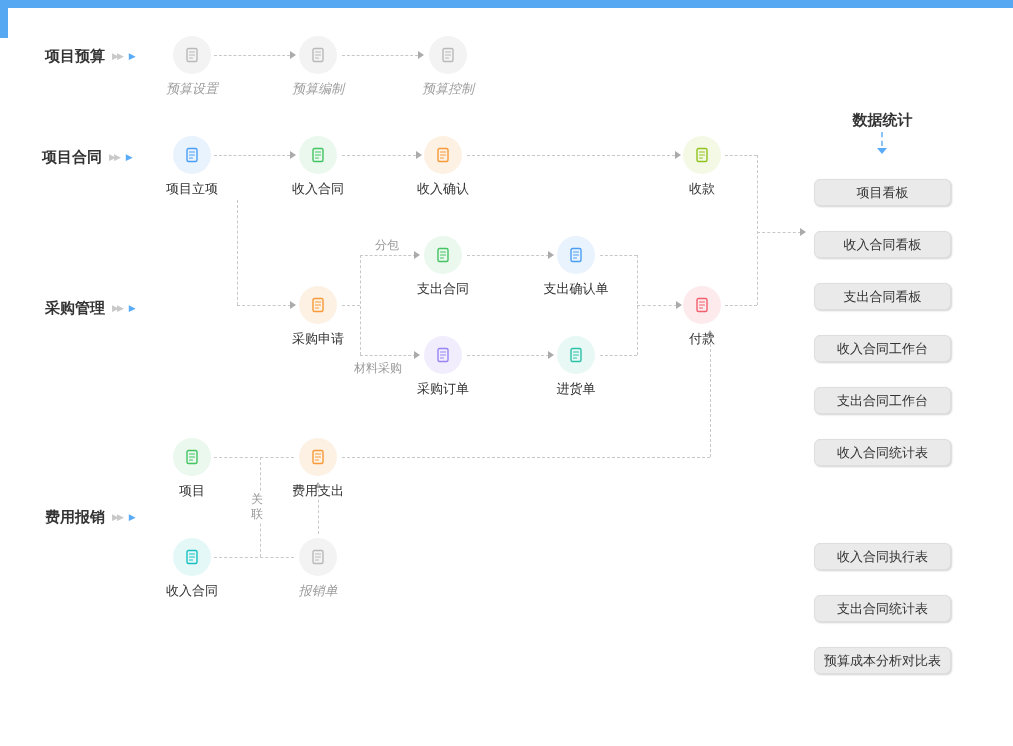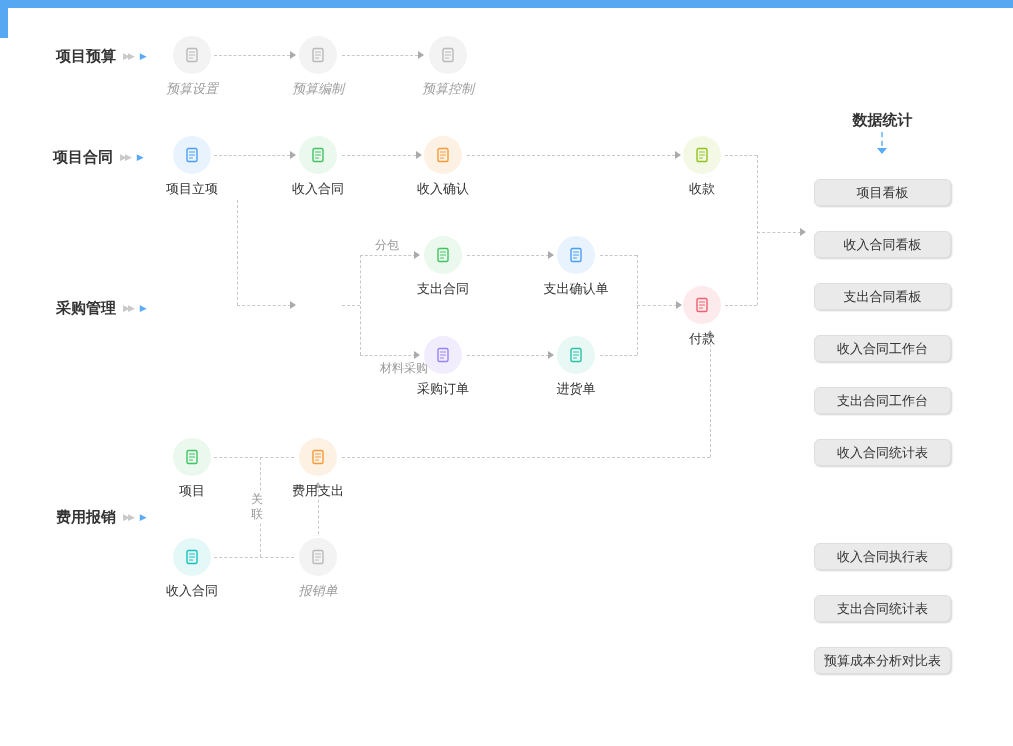--- a/index.html
+++ b/index.html
@@ -4,21 +4,21 @@
 <style>
   * { margin:0; padding:0; box-sizing:border-box; }
   html,body { background:#fff; }
   body { font-family:"Liberation Sans","DejaVu Sans",sans-serif; }
   .stage { position:relative; width:1013px; height:746px; background:#ffffff; overflow:hidden; }
 
   .topbar { position:absolute; left:0; top:0; width:1013px; height:8px; }
   .leftstub { position:absolute; left:0; top:8px; width:8px; height:30px; }
 
   .rowlabel { position:absolute; display:flex; align-items:center; gap:7px;
-              font-size:15px; font-weight:700; color:#333; height:20px;margin-left:11px; }
+              font-size:15px; font-weight:700; color:#333; height:20px; }
   .mi { font-size:9px; line-height:1; }
   .mi.gray { color:#c9c9c9; letter-spacing:-2px; }
   .mi.blue { color:#5aabf7; }
 
   .node { position:absolute; width:90px; text-align:center; cursor:pointer; }
   .node .circ { width:38px; height:38px; border-radius:50%; margin:0 auto;
                 display:flex; align-items:center; justify-content:center; }
   .node .lbl { display:block; margin-top:6px; font-size:13px; color:#333; white-space:nowrap; }
   .node.dim .lbl { color:#9c9c9c;font-style:italic; }
 
@@ -92,21 +92,21 @@
   <div class="hl" style="left:237px;top:305px;width:54px"></div>
   <div class="ar" style="left:290px;top:301px"></div>
 
   <div class="hl" style="left:342px;top:305px;width:18px"></div>
   <div class="vl" style="left:360px;top:255px;height:100px"></div>
   <div class="hl" style="left:360px;top:255px;width:56px"></div>
   <div class="ar" style="left:414px;top:251px"></div>
   <div class="hl" style="left:360px;top:355px;width:56px"></div>
   <div class="ar" style="left:414px;top:351px"></div>
   <div class="elabel" style="left:373px;top:237px">分包</div>
-  <div class="elabel" style="left:378px;top:360px">材料采购</div>
+  <div class="elabel" style="left:352px;top:360px">材料采购</div>
 
   <div class="hl" style="left:467px;top:255px;width:82px"></div>
   <div class="ar" style="left:548px;top:251px"></div>
   <div class="hl" style="left:600px;top:255px;width:37px"></div>
   <div class="vl" style="left:637px;top:255px;height:100px"></div>
   <div class="hl" style="left:600px;top:355px;width:37px"></div>
   <div class="hl" style="left:637px;top:305px;width:40px"></div>
   <div class="ar" style="left:676px;top:301px"></div>
 
   <div class="hl" style="left:467px;top:355px;width:82px"></div>
@@ -186,20 +186,29 @@
   <div class="node" style="left:657px;top:136px">
     <span class="circ" style="color: rgb(143, 195, 31); background: rgb(244, 249, 229);">
       <svg width="16" height="16" viewBox="0 0 16 16" fill="none">
           <rect x="3" y="1.5" width="10" height="13" rx="1.5" stroke="currentColor" stroke-width="1.4"></rect>
           <path d="M5.5 5h5M5.5 8h5M5.5 11h3" stroke="currentColor" stroke-width="1.2" stroke-linecap="round"></path>
         </svg>
     </span>
     <span class="lbl">收款</span>
   </div>
 
+  <div class="node" style="left:273px;top:286px">
+    <span class="circ" style="color: rgb(247, 154, 56); background: rgb(253, 241, 228);">
+      <svg width="16" height="16" viewBox="0 0 16 16" fill="none">
+          <rect x="3" y="1.5" width="10" height="13" rx="1.5" stroke="currentColor" stroke-width="1.4"></rect>
+          <path d="M5.5 5h5M5.5 8h5M5.5 11h3" stroke="currentColor" stroke-width="1.2" stroke-linecap="round"></path>
+        </svg>
+    </span>
+    <span class="lbl">采购申请</span>
+  </div>
 
   <div class="node" style="left:398px;top:236px">
     <span class="circ" style="color: rgb(67, 196, 99); background: rgb(234, 248, 238);">
       <svg width="16" height="16" viewBox="0 0 16 16" fill="none">
           <rect x="3" y="1.5" width="10" height="13" rx="1.5" stroke="currentColor" stroke-width="1.4"></rect>
           <path d="M5.5 5h5M5.5 8h5M5.5 11h3" stroke="currentColor" stroke-width="1.2" stroke-linecap="round"></path>
         </svg>
     </span>
     <span class="lbl">支出合同</span>
   </div>

